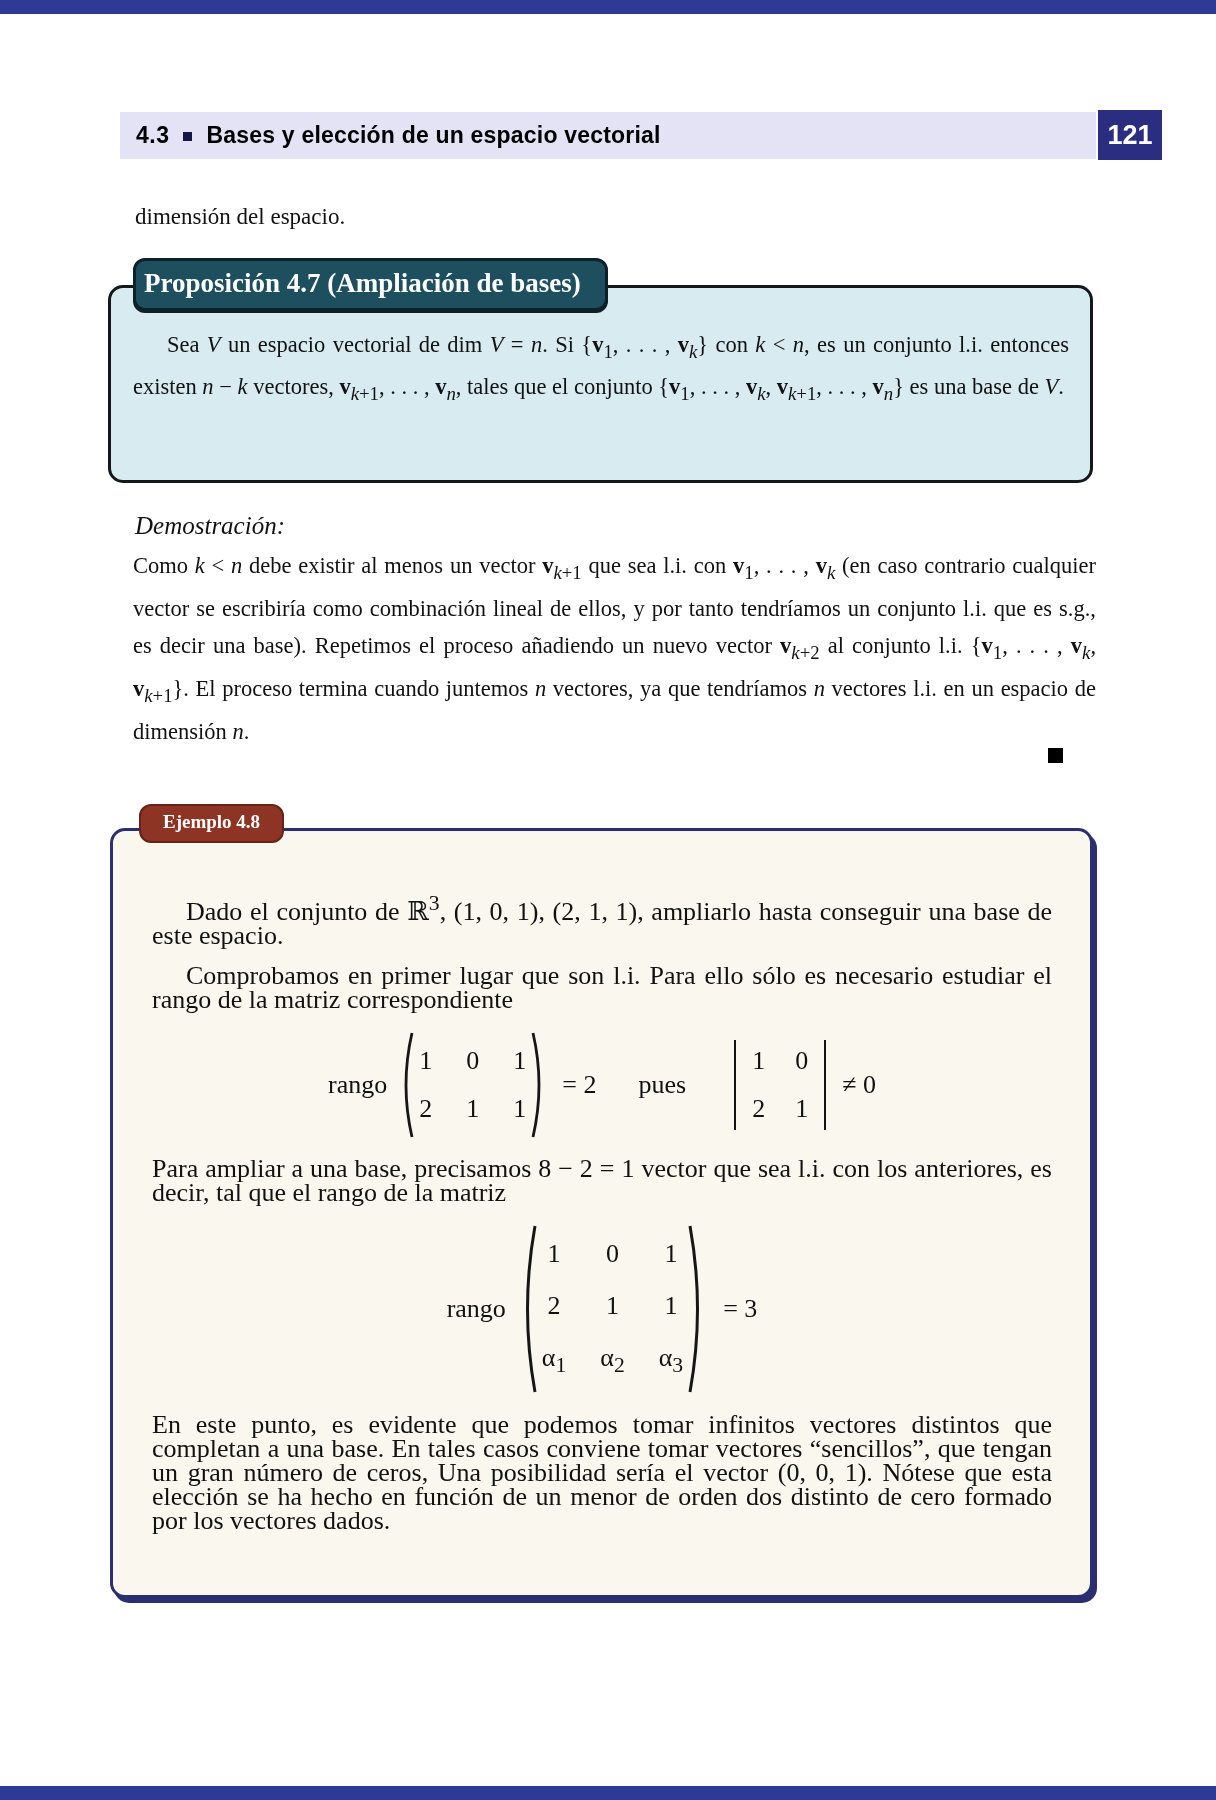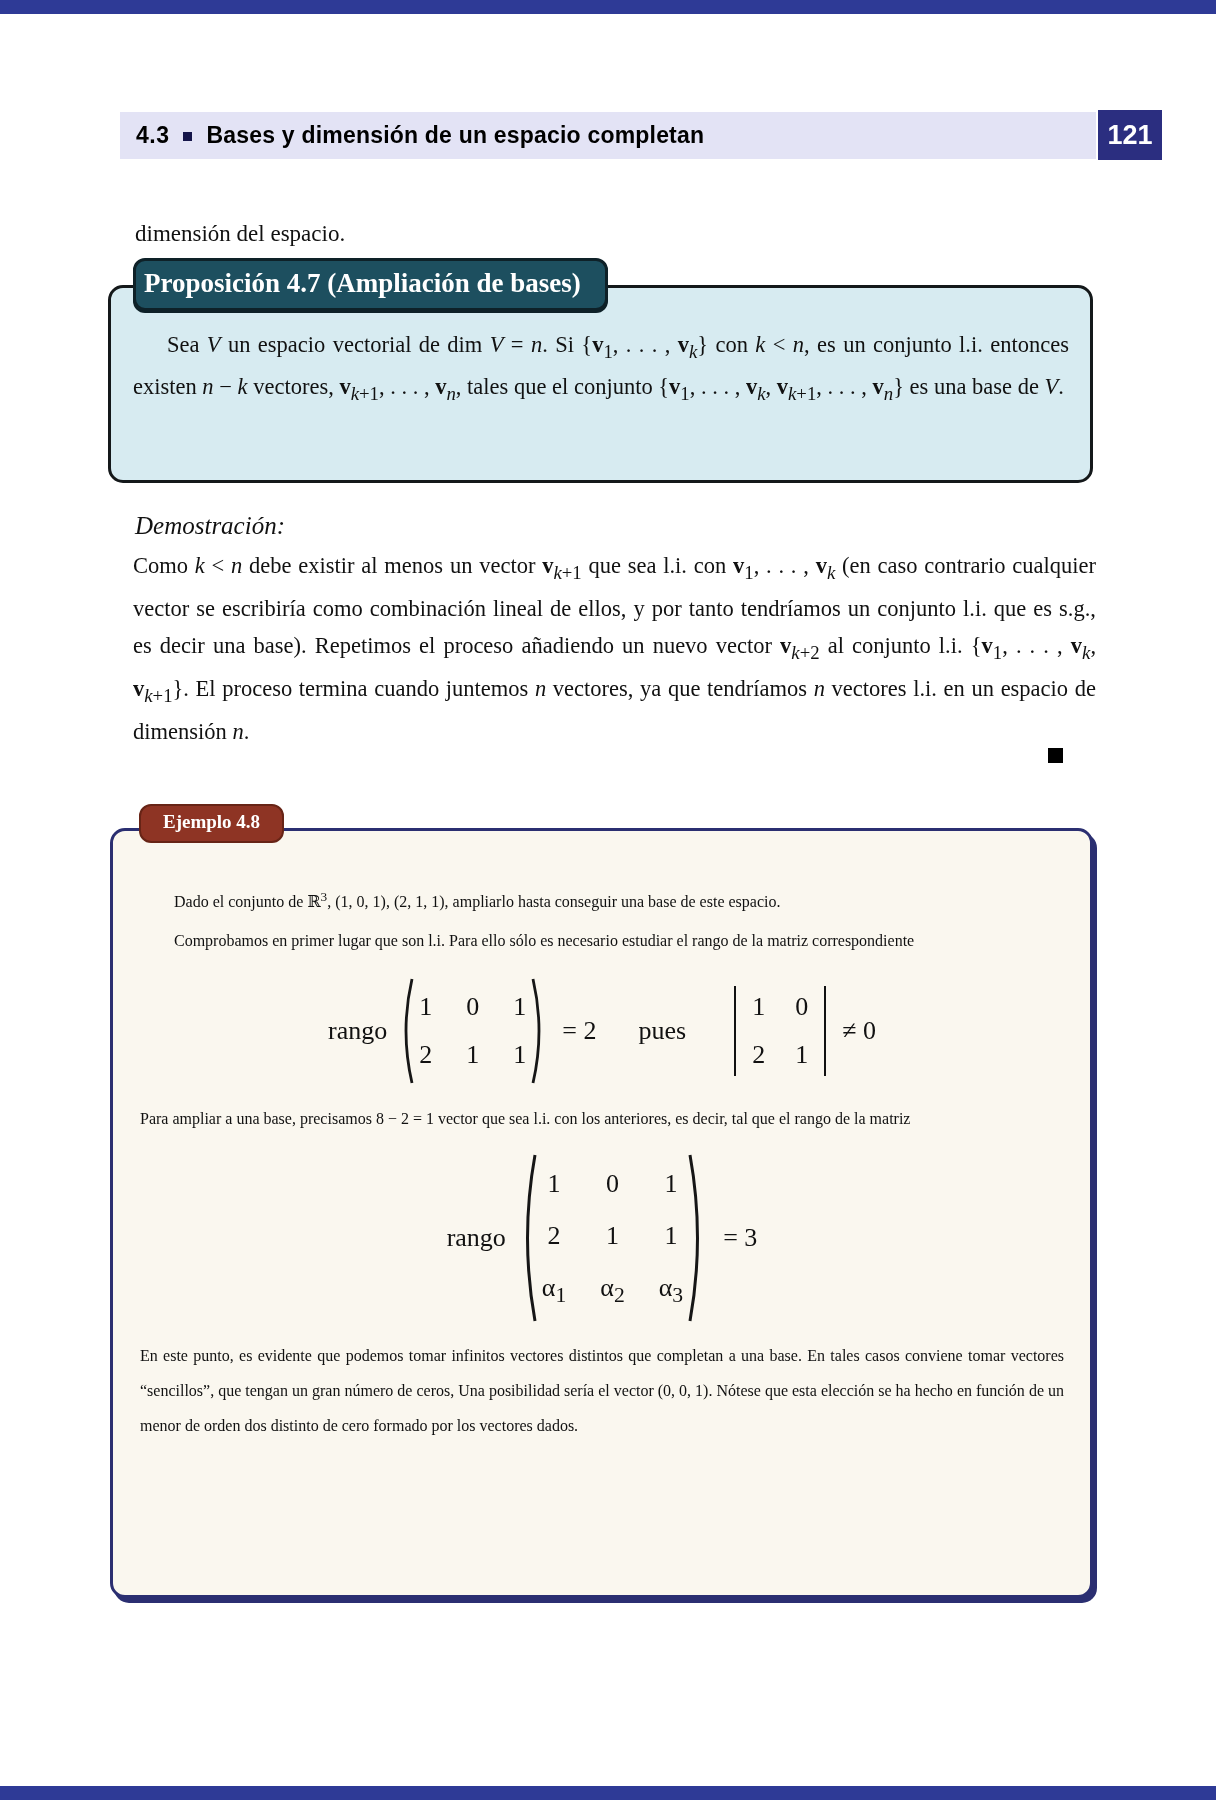--- a/index.html
+++ b/index.html
@@ -13,21 +13,21 @@
   
   .header-band{position:absolute;left:120px;top:112px;width:976px;height:47px;background:#e3e3f5;
                display:flex;align-items:center;font-family:"Liberation Sans","DejaVu Sans",sans-serif;}
   .header-band .sec{font-weight:bold;font-size:23px;color:#000;margin-left:16px;letter-spacing:.5px;}
   .header-band .sq{width:9px;height:9px;background:#15154a;margin:2px 14px 0 14px;}
   .header-band .ttl{font-weight:bold;font-size:23px;color:#000;letter-spacing:.2px;}
   .page-num{position:absolute;left:1098px;top:110px;width:64px;height:50px;background:#2b2e80;
             color:#ffffff;font-family:"Liberation Sans","DejaVu Sans",sans-serif;font-weight:bold;
             font-size:27px;display:flex;align-items:center;justify-content:center;}
 
-  .intro{position:absolute;left:135px;top:204px;font-size:23px;margin-top:17px;}
+  .intro{position:absolute;left:135px;top:204px;font-size:23px;}
 
   
   .prop-box{position:absolute;left:108px;top:285px;width:985px;height:198px;background:#d7ebf1;
             border:3.5px solid #14181a;border-radius:15px;box-sizing:border-box;}
   .prop-tab{position:absolute;left:133px;top:258px;background:#1d4f5f;border:3px solid #0e2128;
             border-radius:12px;padding:7px 24px 9px 8px;color:#ffffff;font-weight:bold;font-size:27px;
             z-index:3;box-shadow:0 2px 0 #0e2128;}
   .prop-body{position:absolute;left:133px;top:327px;width:936px;font-size:22.5px;line-height:35px;
              text-align:justify;}
   .indent{text-indent:34px;}
@@ -38,21 +38,21 @@
               text-align:justify;}
   .qed{position:absolute;left:1048px;top:748px;width:15px;height:15px;background:#000;}
 
   
   .ej-box{position:absolute;left:110px;top:828px;width:983px;height:770px;background:#faf7ef;
           border:3.5px solid #2b2f71;border-radius:15px;box-sizing:border-box;
           box-shadow:4px 5px 0 #2b2f71;padding:44px 22px 0 23px;}
   .ej-tab{position:absolute;left:139px;top:804px;background:#8e3424;border:2px solid #672416;
           border-radius:12px;padding:5px 22px 8px 22px;color:#ffffff;font-weight:bold;font-size:19px;
           z-index:3;}
-  .ej-box p{margin:4px;font-size:16px;line-height:35px;text-align:justify;}
+  .ej-box p{margin:16px;font-size:26px;line-height:24px;text-align:justify;}
 
   
   .math-row{display:flex;align-items:center;justify-content:center;font-size:26px;}
   .math-row.m1{margin:17px 0 14px 0;}
   .math-row.m2{margin:14px 0 12px 0;}
   .op{margin-right:10px;}
   .mtx{display:grid;grid-template-columns:auto auto auto;column-gap:34px;row-gap:18px;
        text-align:center;align-items:center;margin:0 4px;}
   .mtx.r3{row-gap:22px;}
   .det{display:grid;grid-template-columns:auto auto;column-gap:30px;row-gap:18px;text-align:center;
@@ -65,21 +65,21 @@
 </head>
 <body>
 
 <div class="page">
 
   <div class="edge-bar top"></div>
 
   <div class="header-band">
     <span class="sec">4.3</span>
     <span class="sq"></span>
-    <span class="ttl">Bases y dimensión de un espacio completan</span>
+    <span class="ttl">Bases y elección de un espacio vectorial</span>
   </div>
   <div class="page-num">121</div>
 
   <div class="intro">dimensión del espacio.</div>
 
   <div class="prop-tab">Proposición 4.7 (Ampliación de bases)</div>
   <div class="prop-box"></div>
   <div class="prop-body indent">Sea <i>V</i> un espacio vectorial de dim <i>V</i> = <i>n</i>. Si {<b>v</b><sub>1</sub>, . . . , <b>v</b><sub><i>k</i></sub>} con <i>k</i> &lt; <i>n</i>, es un conjunto l.i. entonces existen <i>n</i> − <i>k</i> vectores, <b>v</b><sub><i>k</i>+1</sub>, . . . , <b>v</b><sub><i>n</i></sub>, tales que el conjunto {<b>v</b><sub>1</sub>, . . . , <b>v</b><sub><i>k</i></sub>, <b>v</b><sub><i>k</i>+1</sub>, . . . , <b>v</b><sub><i>n</i></sub>} es una base de <i>V</i>.</div>
 
   <div class="proof-label">Demostración:</div>

